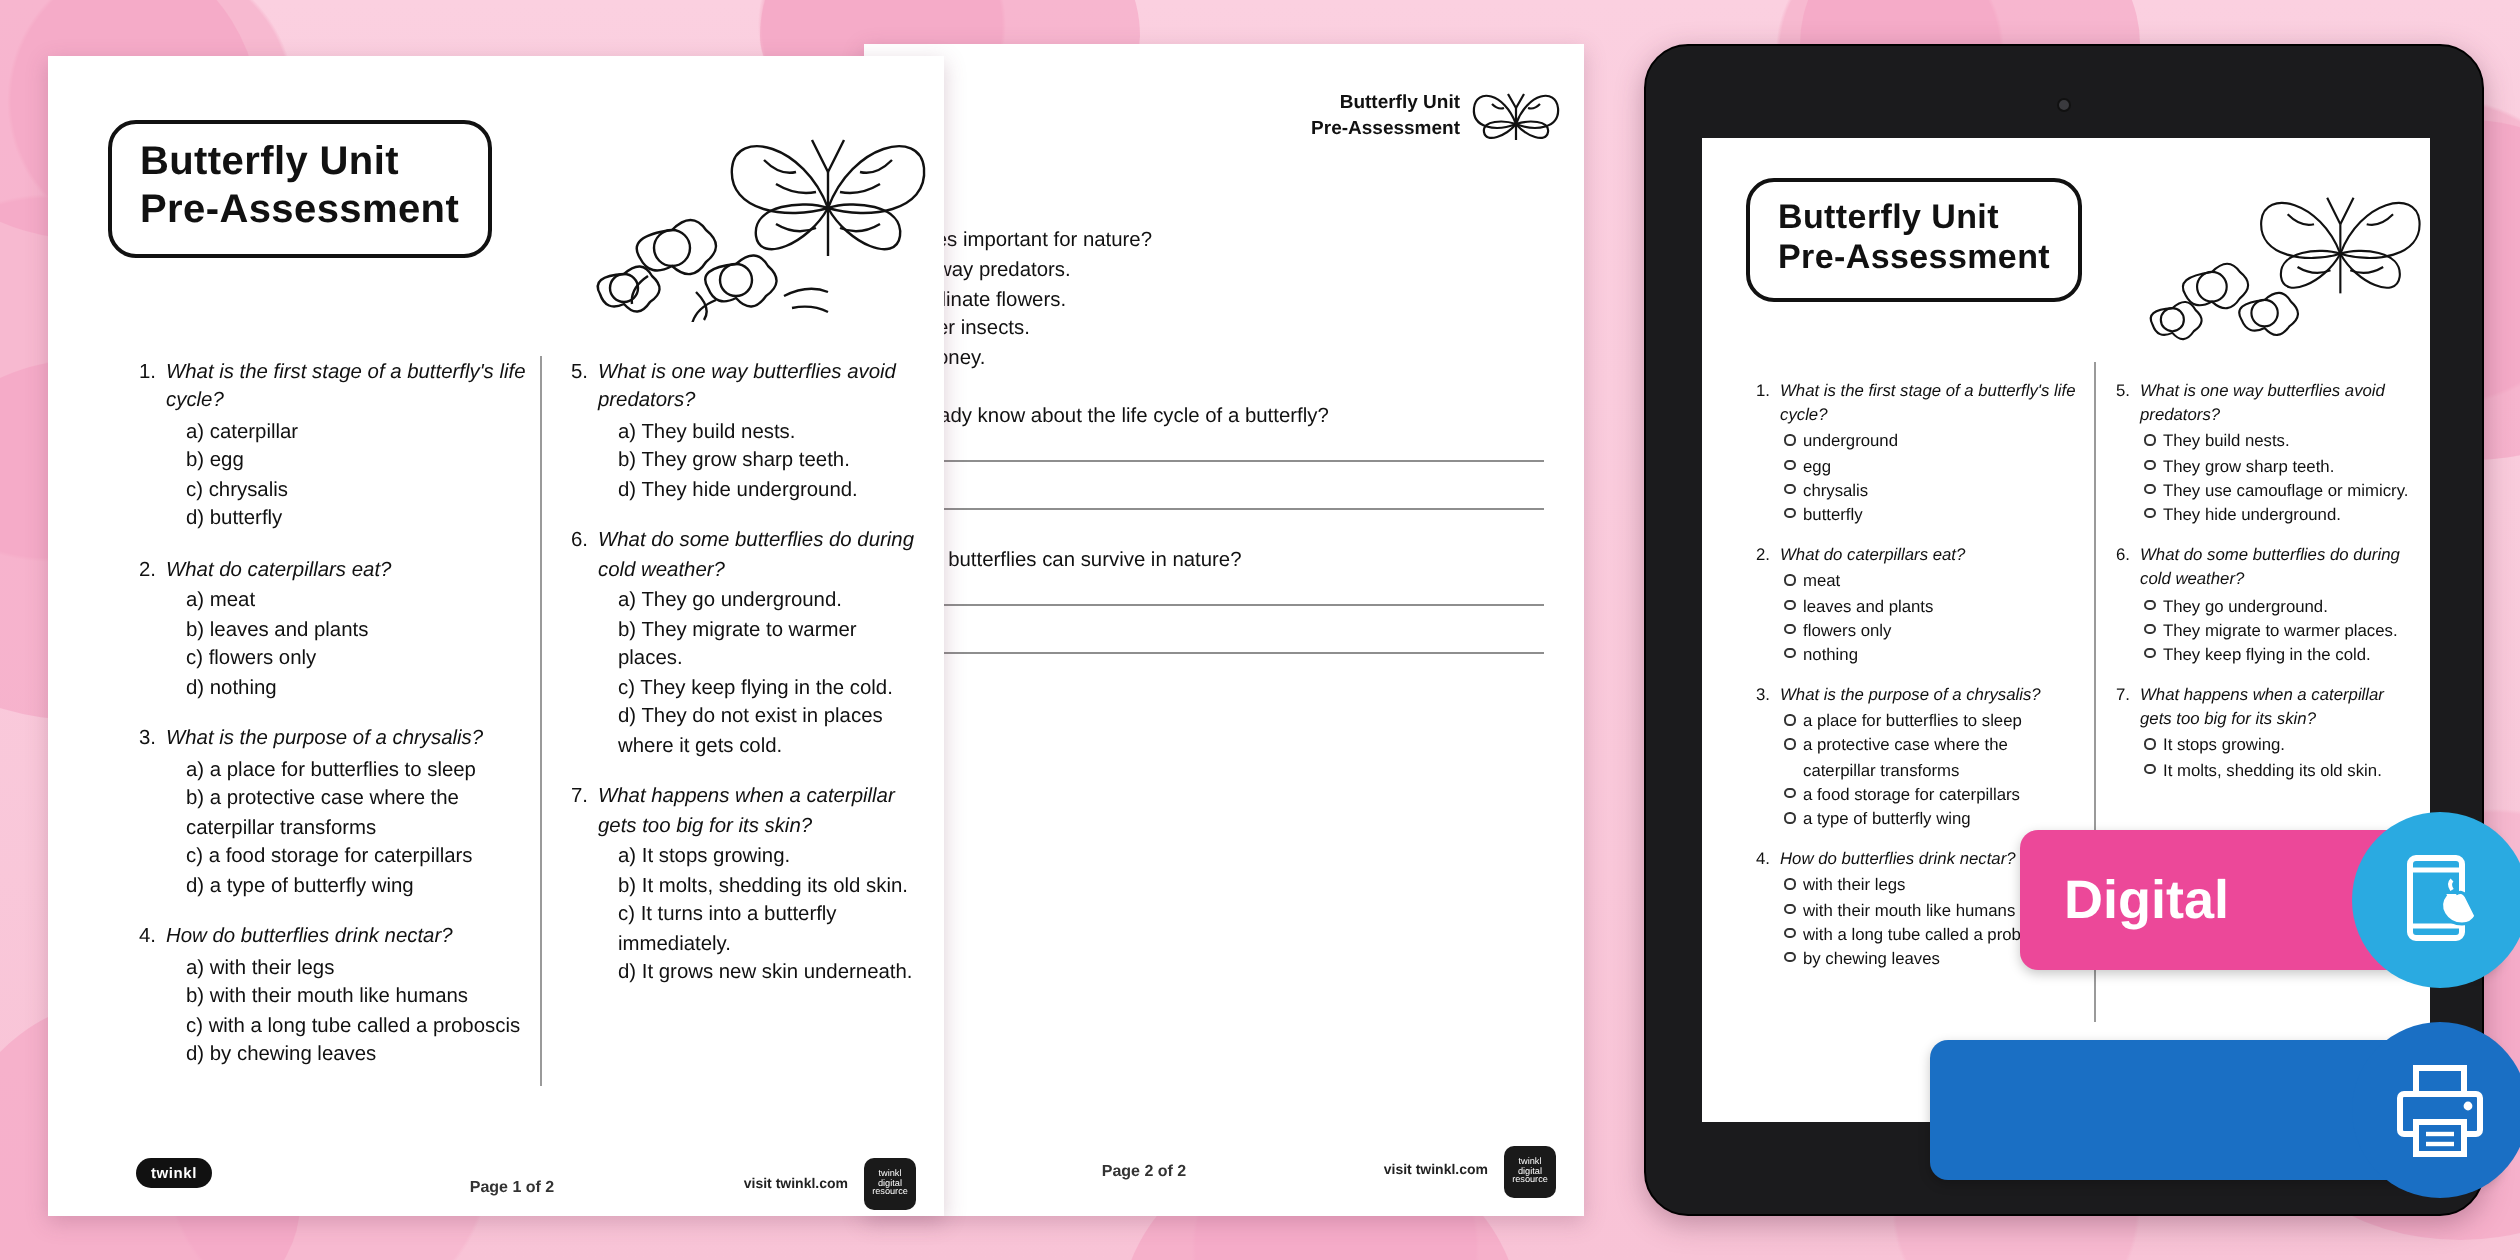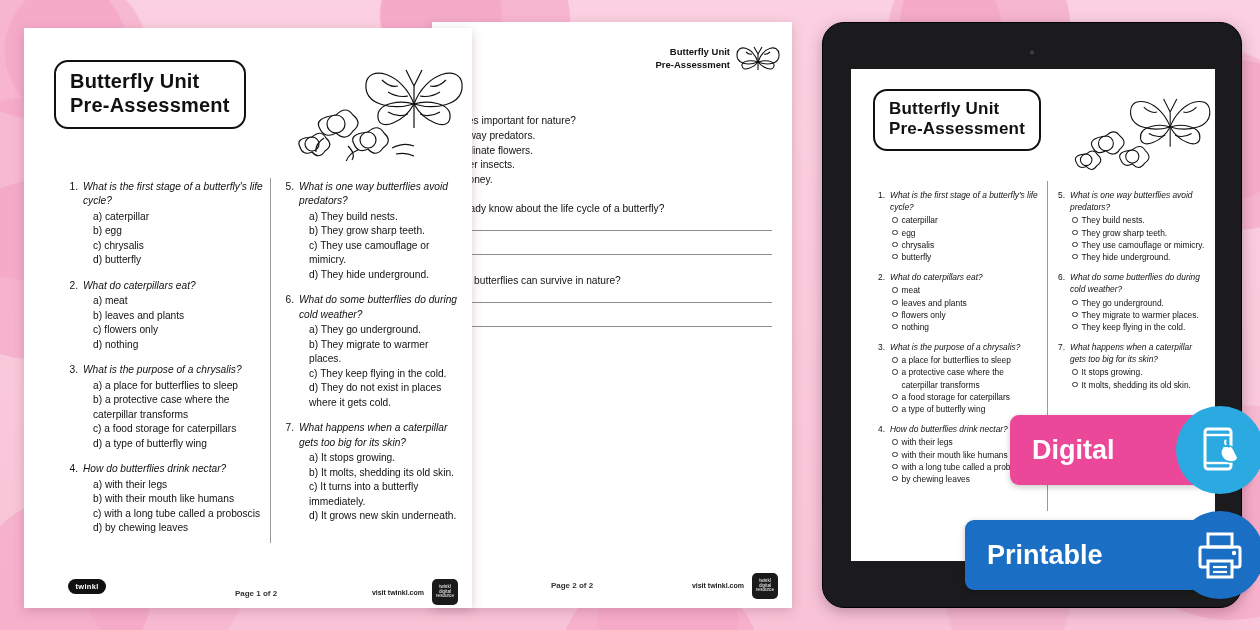--- a/index.html
+++ b/index.html
@@ -347,21 +347,20 @@
   </div>
 
   <div class="col" style="left:258px; top:152px; width:180px;">
 
     <div class="q">
       <div class="q-num">5.</div>
       <div class="q-body">
         <div class="q-text">What is one way butterflies avoid predators?</div>
         <div class="opt">a) They build nests.</div>
         <div class="opt">b) They grow sharp teeth.</div>
-        <div class="opt">c) They use camouflage or mimicry.</div>
         <div class="opt">d) They hide underground.</div>
       </div>
     </div>
 
     <div class="q">
       <div class="q-num">6.</div>
       <div class="q-body">
         <div class="q-text">What do some butterflies do during cold weather?</div>
         <div class="opt">a) They go underground.</div>
         <div class="opt">b) They migrate to warmer places.</div>
@@ -422,21 +421,21 @@
     <div class="col-divider" style="left:196px; top:112px; height:330px;"></div>
 
     <div class="col" style="left:26px; top:120px; width:165px; font-size:8.4px; line-height:1.45;">
 
       <div class="q" style="margin-bottom:8px;">
         <div class="q-num" style="width:13px;flex:0 0 13px;">1.</div>
         <div class="q-body">
           <div class="q-text">What is the first stage of a butterfly's life cycle?</div>
           <div class="radio-opt">
               <span class="radio-circle"></span>
-              <span>caterpillar</span>
+              <span>underground</span>
             </div>
           <div class="radio-opt">
               <span class="radio-circle"></span>
               <span>egg</span>
             </div>
           <div class="radio-opt">
               <span class="radio-circle"></span>
               <span>chrysalis</span>
             </div>
           <div class="radio-opt">
@@ -586,21 +585,20 @@
       <rect x="12" y="6" width="26" height="40" rx="3" fill="none" stroke="#fff" stroke-width="3"></rect>
       <line x1="12" y1="12" x2="38" y2="12" stroke="#fff" stroke-width="2.4"></line>
       <line x1="12" y1="40" x2="38" y2="40" stroke="#fff" stroke-width="2.4"></line>
       <path d="M30 24 q-4 5 -1 10 q3 5 9 5 q5 0 7 -4 l-5 -10 q-2 -3 -5 -1" fill="#fff" stroke="#2aaae1" stroke-width="1.6"></path>
       <path d="M33 22 q-2 -3 0 -5" fill="none" stroke="#fff" stroke-width="2"></path>
     </svg>
   </span>
 </div>
 
 <div class="badge" id="badge-printable">
-  <span>Printable</span>
   <span class="badge-icon-circle">
     <svg width="56" height="56" viewBox="0 0 56 56">
       <rect x="16" y="7" width="24" height="13" fill="none" stroke="#fff" stroke-width="3"></rect>
       <rect x="8" y="20" width="40" height="20" rx="2" fill="none" stroke="#fff" stroke-width="3"></rect>
       <rect x="16" y="34" width="24" height="16" fill="#1a6fc4" stroke="#fff" stroke-width="3"></rect>
       <line x1="21" y1="40" x2="35" y2="40" stroke="#fff" stroke-width="2.2"></line>
       <line x1="21" y1="45" x2="35" y2="45" stroke="#fff" stroke-width="2.2"></line>
       <circle cx="42" cy="26" r="2.2" fill="#fff"></circle>
     </svg>
   </span>

